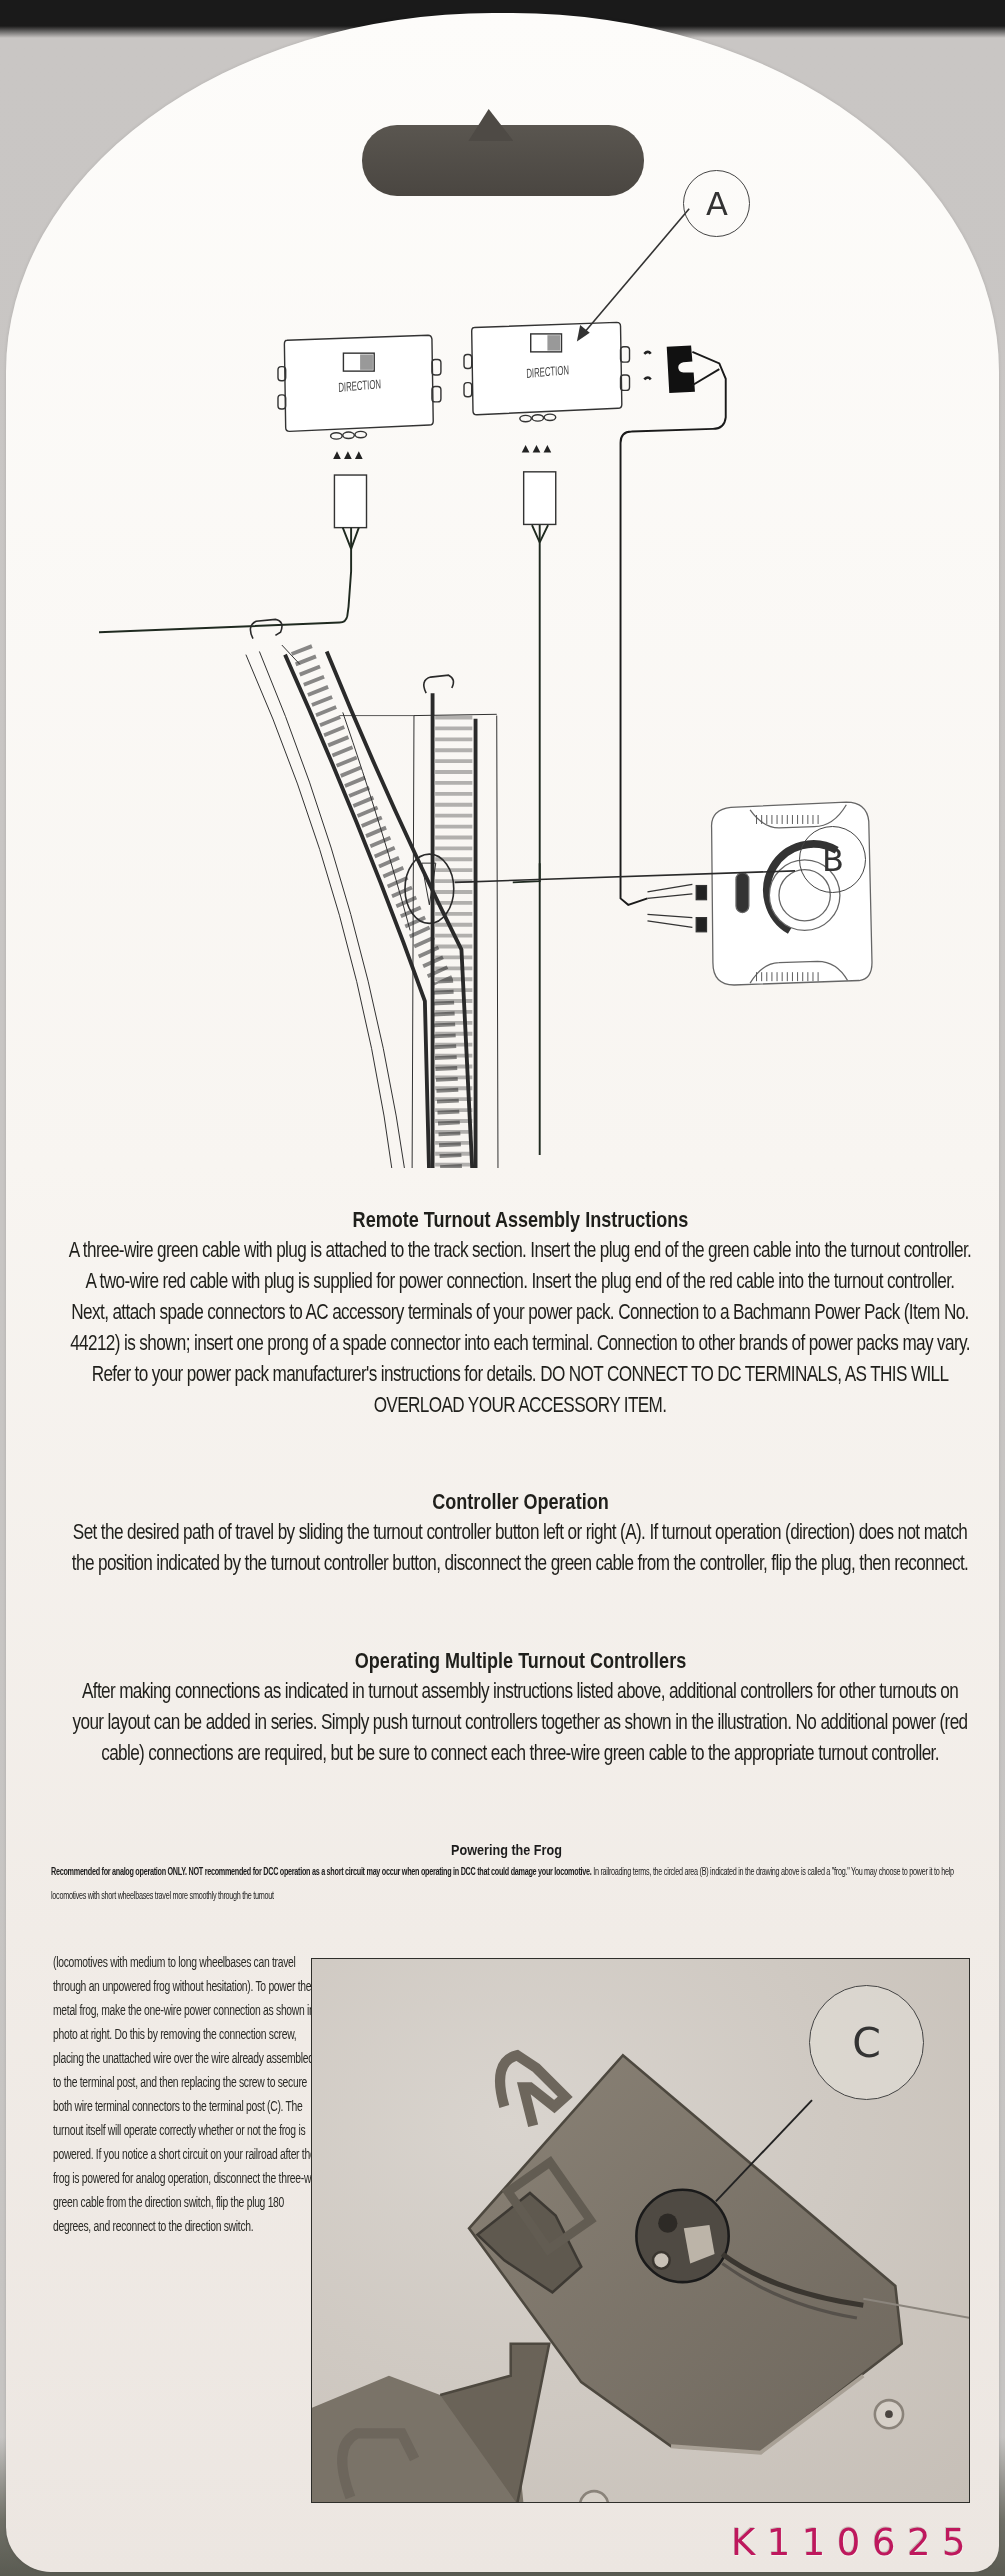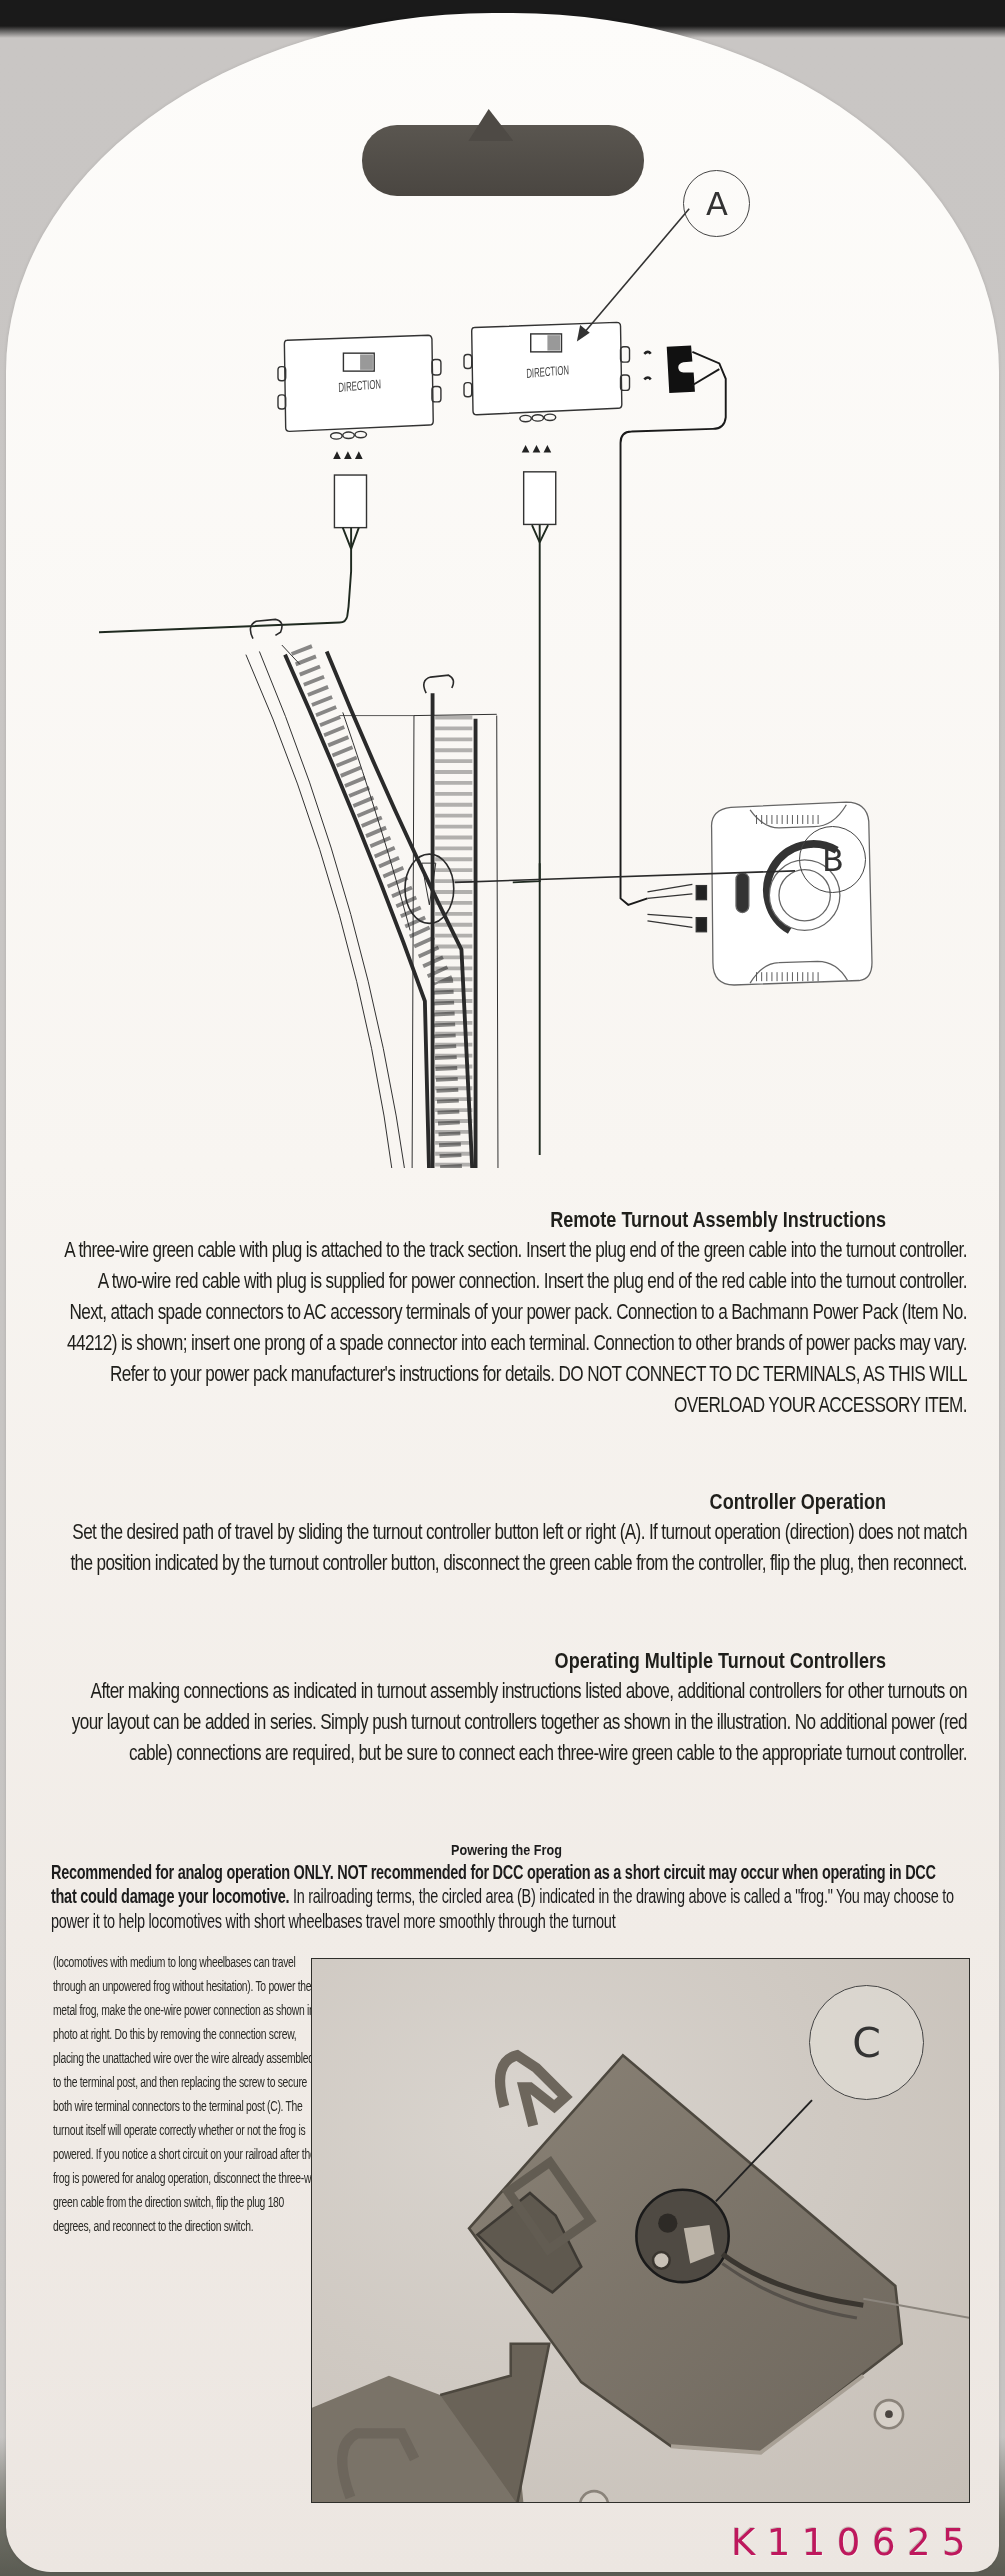--- a/index.html
+++ b/index.html
@@ -43,22 +43,22 @@
     border-radius: 50%;
     background: transparent;
     display: flex; align-items: center; justify-content: center;
     font-family: "DejaVu Sans", sans-serif;
     font-size: 32px;
     color: #333;
   }
 
   .section {
     position: absolute;
-    left: 57px; width: 911px;
-    text-align: right;
+    left: 65px; width: 911px;
+    text-align: center;
     font-family: "Liberation Sans Narrow", "Liberation Sans", sans-serif;
     color: #1f1f1b;
   }
   .section h2 {
     font-size: 22px;
     font-weight: bold;
     line-height: 28px;
     transform: scaleX(0.82);
     transform-origin: center;
   }
@@ -72,21 +72,21 @@
     margin-left: -14%;
   }
 
   .frog-title {
     position: absolute; left: 51px; width: 911px; top: 1841px;
     text-align: center; font-size: 15.4px; font-weight: bold;
     transform: scaleX(0.82);
   }
   .frog-intro {
     position: absolute; left: 51px; top: 1860px; width: 911px;
-    font-size: 20px; line-height: 24.4px;
+    font-size: 10px; line-height: 24.4px;
     letter-spacing: -0.4px;
   }
   .frog-intro .inner {
     width: 138%;
     transform: scaleX(0.725);
     transform-origin: left top;
   }
   .frog-intro b { font-weight: bold; }
 
   .frog-left {

